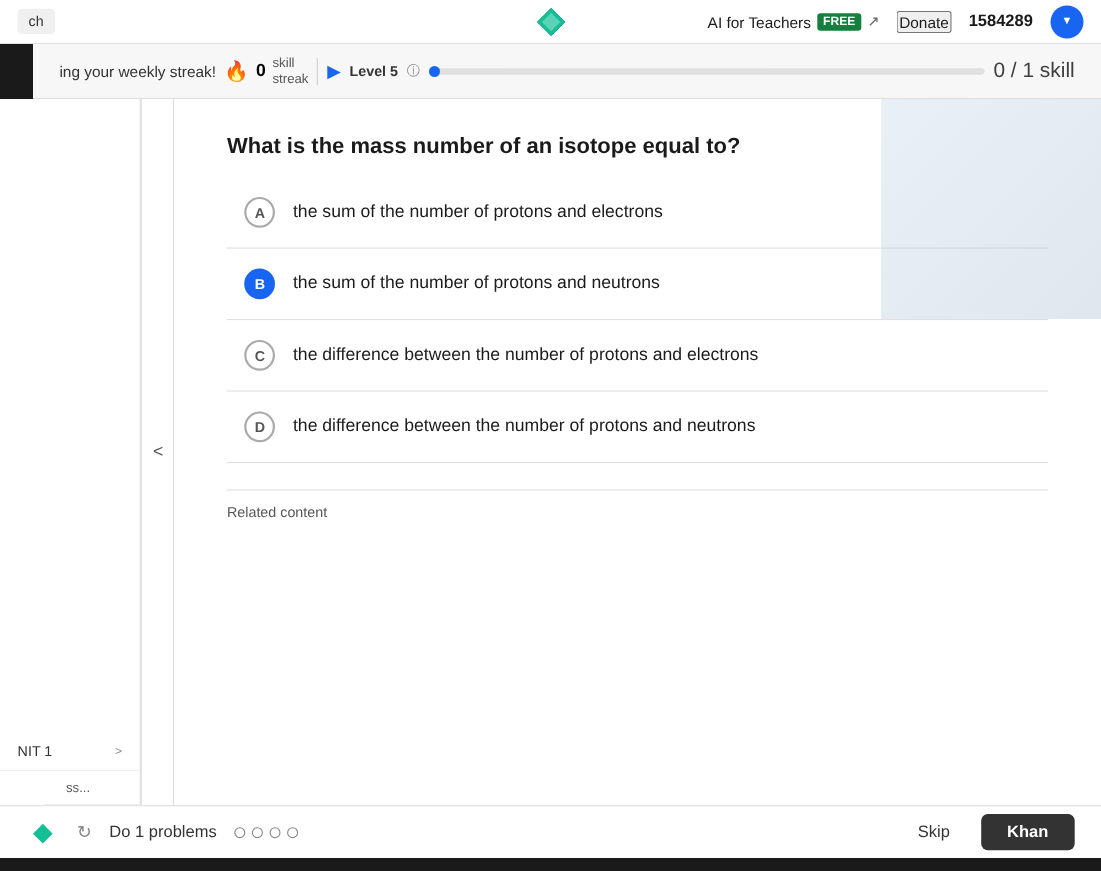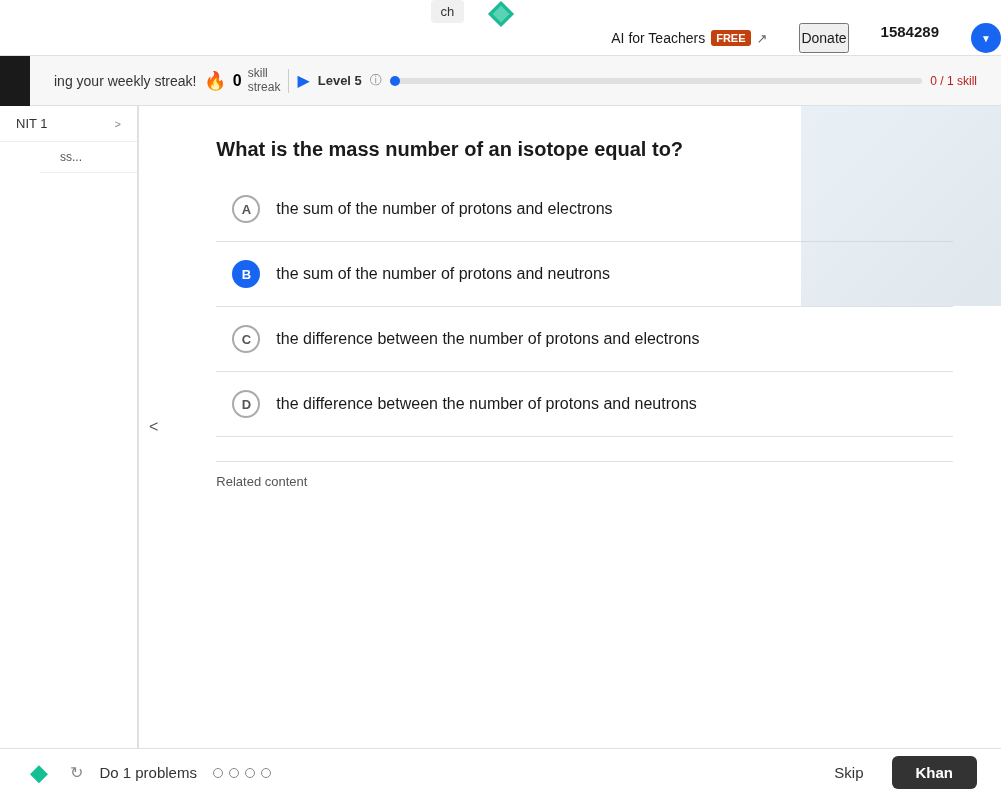--- a/index.html
+++ b/index.html
@@ -1,34 +1,34 @@
 <!DOCTYPE html>
 <html><head>
   <meta charset="utf-8">
   <style>
     * { margin: 0; padding: 0; box-sizing: border-box; }
     body { width: 1001px; height: 792px; overflow: hidden; font-family: 'Segoe UI', Arial, sans-serif; background: #1a1a1a; }
 
     
     .navbar {
       display: flex; align-items: center; background: #fff;
-      height: 56px; padding: 0 0; border-bottom: 1px solid #e0e0e0;
-      position: relative; z-index: 10; flex-direction: column;
+      height: 40px; padding: 0 16px; border-bottom: 1px solid #e0e0e0;
+      position: relative; z-index: 10;
     }
     .nav-left { display: flex; align-items: center; gap: 8px; min-width: 140px; }
     .nav-back-btn {
       background: #f0f0f0; border: none; border-radius: 4px;
       padding: 4px 10px; font-size: 13px; cursor: pointer; color: #333;
     }
     .nav-logo { display: flex; align-items: center; gap: 6px; position: absolute; left: 50%; transform: translateX(-50%); }
     .ka-diamond { width: 28px; height: 28px; }
-    .nav-right { display: flex; gap: 32px; margin-left: auto; }
+    .nav-right { display: flex; align-items: center; gap: 16px; margin-left: auto; }
     .ai-teachers { display: flex; align-items: center; gap: 6px; font-size: 14px; color: #1a1a1a; }
     .free-badge {
-      background: #c2410c; color: #fff; font-size: 11px; font-weight: 700;
+      background: #15803d; color: #fff; font-size: 11px; font-weight: 700;
       padding: 2px 5px; border-radius: 3px;
     }
     .external-icon { color: #666; font-size: 13px; }
     .donate-btn { font-size: 14px; color: #1a1a1a; cursor: pointer; }
     .user-avatar {
       width: 30px; height: 30px; border-radius: 50%; background: #1865f2;
       display: flex; align-items: center; justify-content: center; color: #fff; font-size: 13px; font-weight: 700;
     }
 
     
@@ -41,29 +41,29 @@
     .streak-text { font-size: 14px; color: #333; }
     .streak-count { display: flex; align-items: center; gap: 6px; }
     .streak-flame { font-size: 18px; }
     .streak-num { font-size: 16px; font-weight: 700; }
     .streak-label { font-size: 12px; color: #555; display: flex; flex-direction: column; line-height: 1.1; }
     .divider-vert { width: 1px; height: 24px; background: #ccc; }
     .level-section { display: flex; align-items: center; gap: 8px; flex: 1; }
     .play-btn { color: #1865f2; font-size: 16px; }
     .level-progress { flex: 1; height: 6px; background: #e0e0e0; border-radius: 3px; position: relative; }
     .level-dot { width: 10px; height: 10px; background: #1865f2; border-radius: 50%; position: absolute; left: 0; top: -2px; }
-    .skill-count { font-size: 12px; color: #b91c1c; white-space: nowrap; }
+    .skill-count { font-size: 19px; color: #404040; white-space: nowrap; }
 
     
     .main-wrapper { display: flex; height: calc(792px - 52px - 50px - 48px); }
 
     
     .sidebar {
-      width: 138px; background: #fff; border-right: 1px solid #e0e0e0;
-      display: flex; flex-direction: column; overflow: hidden;
+      width: 128px; background: #fff; border-right: 1px solid #e0e0e0;
+      display: flex; flex-direction: column; overflow: hidden; justify-content: flex-end;
     }
     .sidebar-unit {
       padding: 10px 16px; font-size: 13px; color: #333; border-bottom: 1px solid #eee;
       display: flex; align-items: center; justify-content: space-between; cursor: pointer;
     }
     .sidebar-unit .chevron { font-size: 11px; color: #888; }
     .sidebar-content-item {
       padding: 8px 20px; font-size: 12px; color: #555; border-bottom: 1px solid #eee;
       cursor: pointer;
       margin-left: 40px;

